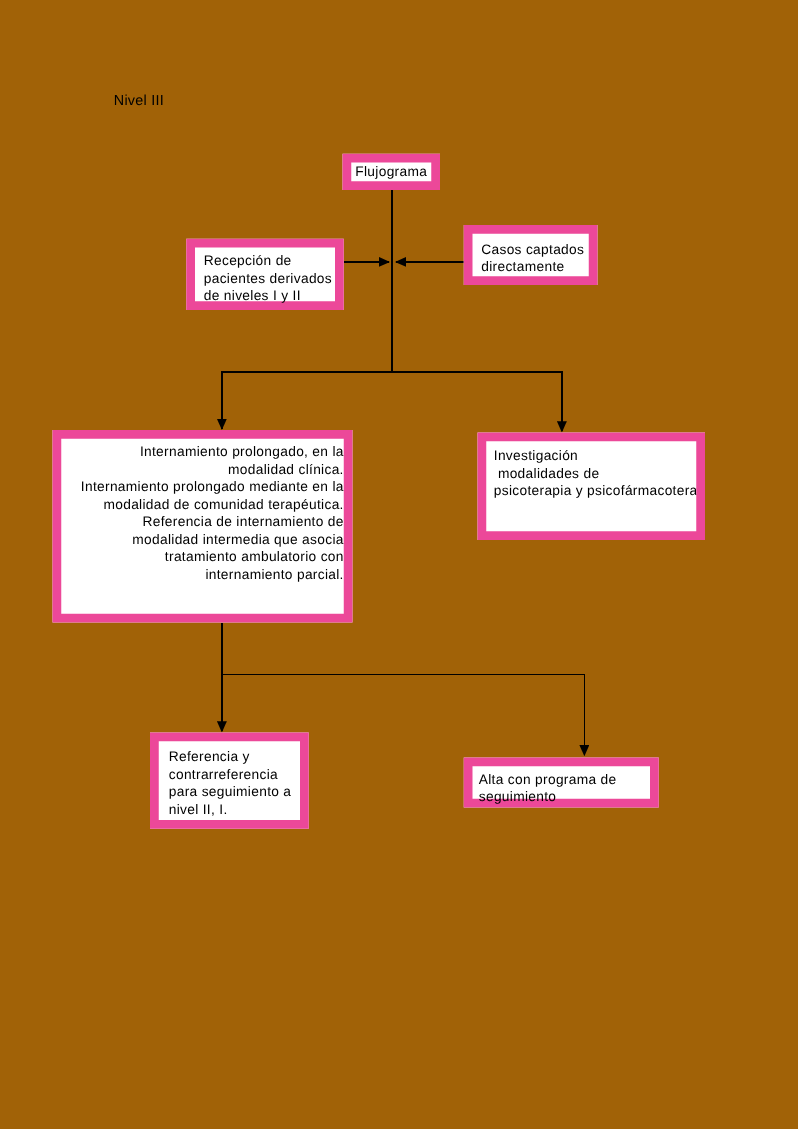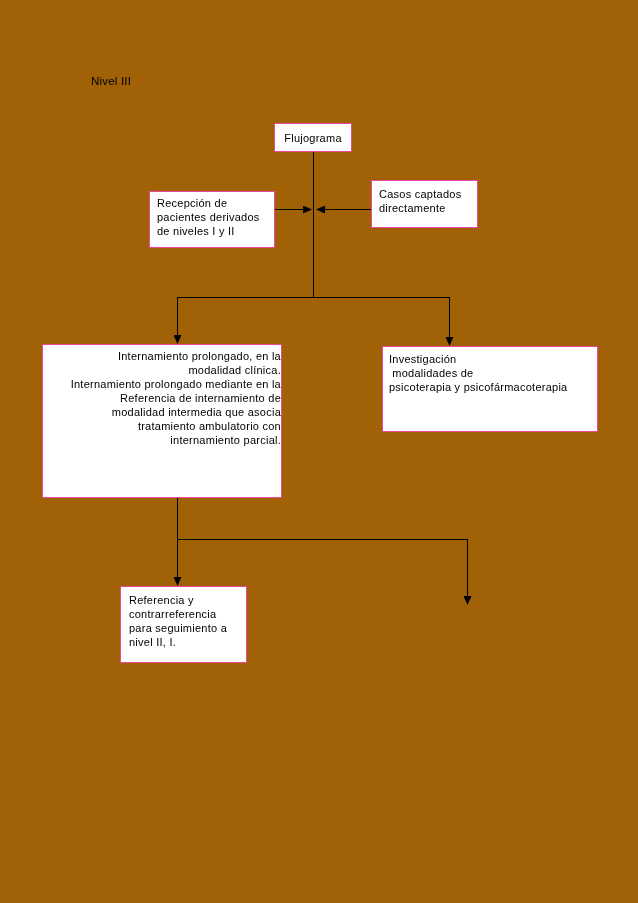--- a/index.html
+++ b/index.html
@@ -27,21 +27,21 @@
     position: absolute;
     left: 0;
     top: 0;
     width: 638px;
     height: 903px;
     pointer-events: none;
   }
   .node {
     position: absolute;
     box-sizing: border-box;
-    border: 1px solid #ec4899;
+    border: 7px solid #ec4899;
     background: #ffffff;
     font-size: 11px;
     line-height: 14px;
     letter-spacing: 0.25px;
   }
   .node .line {
     white-space: pre;
   }
   .node-flujograma {
     left: 274px; top: 123px; width: 78px; height: 29px;
@@ -54,21 +54,21 @@
   .node-casos {
     left: 371px; top: 180px; width: 107px; height: 48px;
     padding: 6px 0 0 7px;
   }
   .node-internamiento {
     left: 42px; top: 344px; width: 240px; height: 154px;
     padding: 4px 0 0 7px;
     text-align: right;
   }
   .node-investigacion {
-    left: 382px; top: 346px; width: 216px; height: 86px;
+    left: 382px; top: 346px; width: 182px; height: 86px;
     padding: 5px 0 0 6px;
     overflow: hidden;
   }
   .node-referencia {
     left: 120px; top: 586px; width: 127px; height: 77px;
     padding: 6px 16px 0 8px;
   }
   .node-alta {
     left: 371px; top: 606px; width: 156px; height: 40px;
     padding: 4px 0 0 5px;
@@ -110,33 +110,38 @@
 
   <div class="node node-casos">
     <div class="line">Casos captados</div>
     <div class="line">directamente</div>
   </div>
 
   <div class="node node-internamiento">
     <div class="line">Internamiento prolongado, en la</div>
     <div class="line">modalidad clínica.</div>
     <div class="line">Internamiento prolongado mediante en la</div>
+    <div class="line">modalidad de comunidad terapéutica.</div>
     <div class="line">Referencia de internamiento de</div>
     <div class="line">modalidad intermedia que asocia</div>
     <div class="line">tratamiento ambulatorio con</div>
     <div class="line">internamiento parcial.</div>
   </div>
 
   <div class="node node-investigacion">
     <div class="line">Investigación</div>
     <div class="line"> modalidades de</div>
     <div class="line">psicoterapia y psicofármacoterapia</div>
   </div>
 
   <div class="node node-referencia">
     <div class="line">Referencia y</div>
     <div class="line">contrarreferencia</div>
     <div class="line">para seguimiento a</div>
     <div class="line">nivel II, I.</div>
   </div>
 
+  <div class="node node-alta">
+    <div class="line">Alta con programa de</div>
+    <div class="line">seguimiento</div>
+  </div>
 
 </div>
 
 </body></html>

